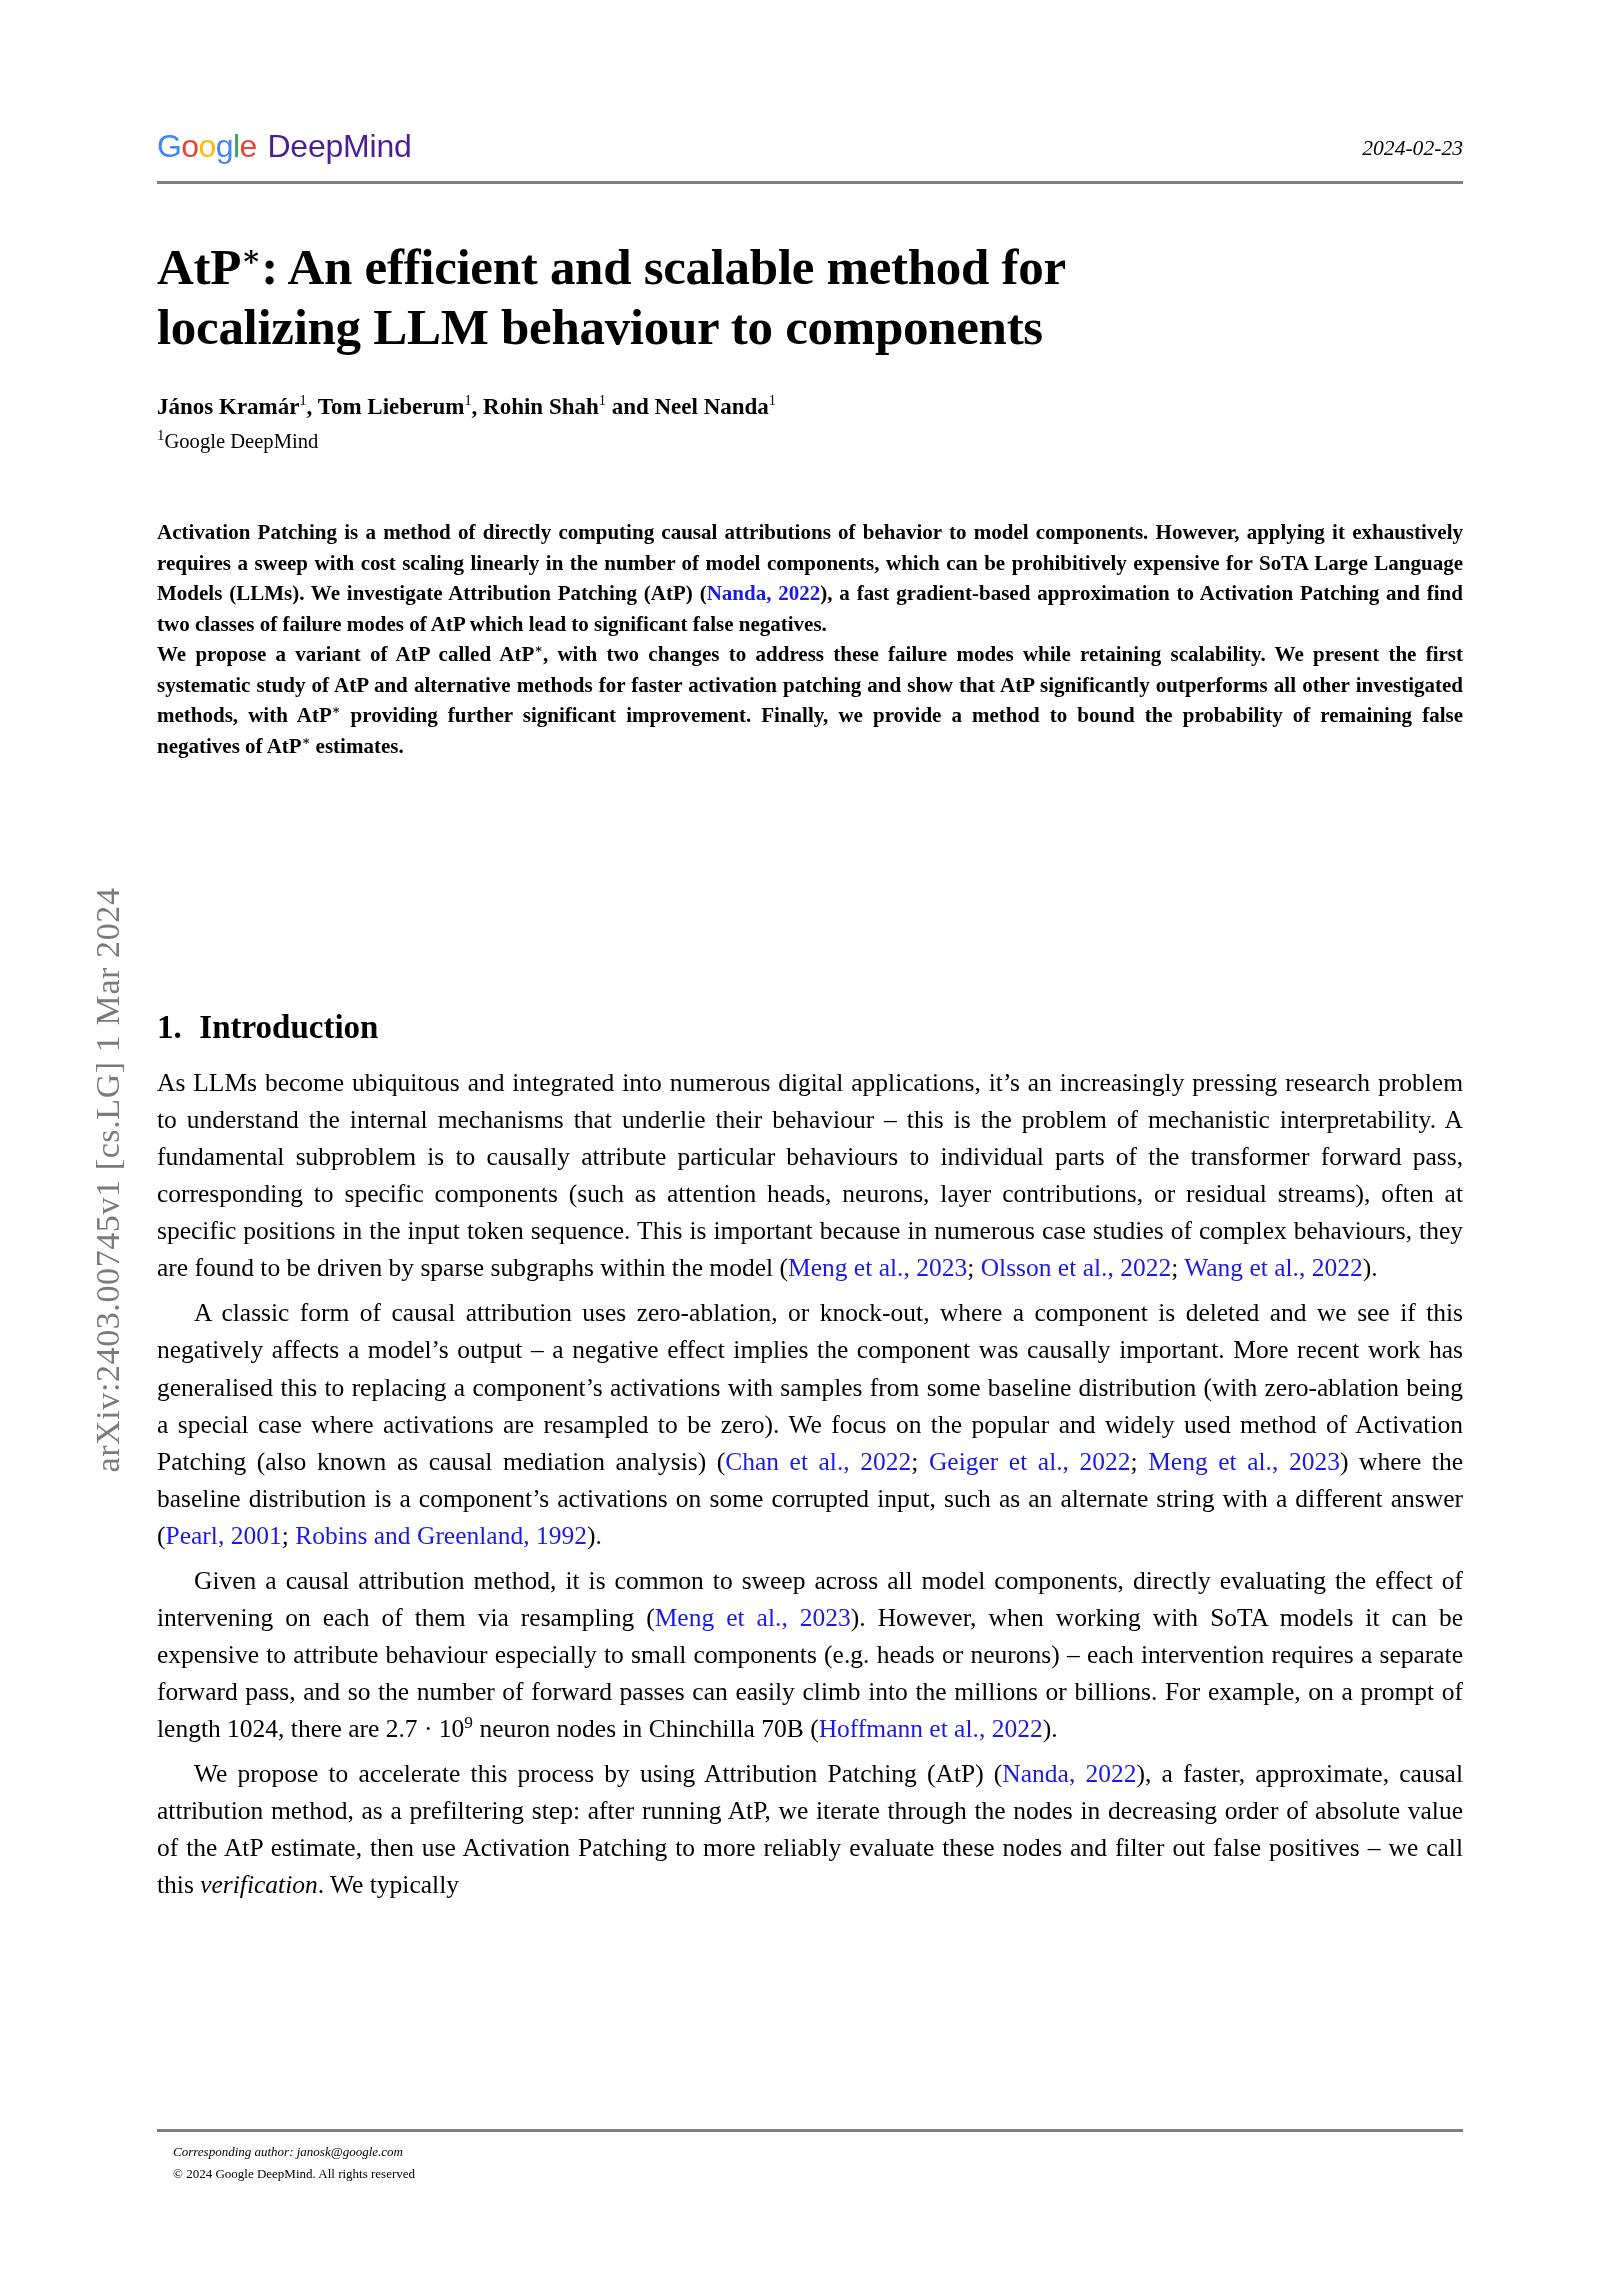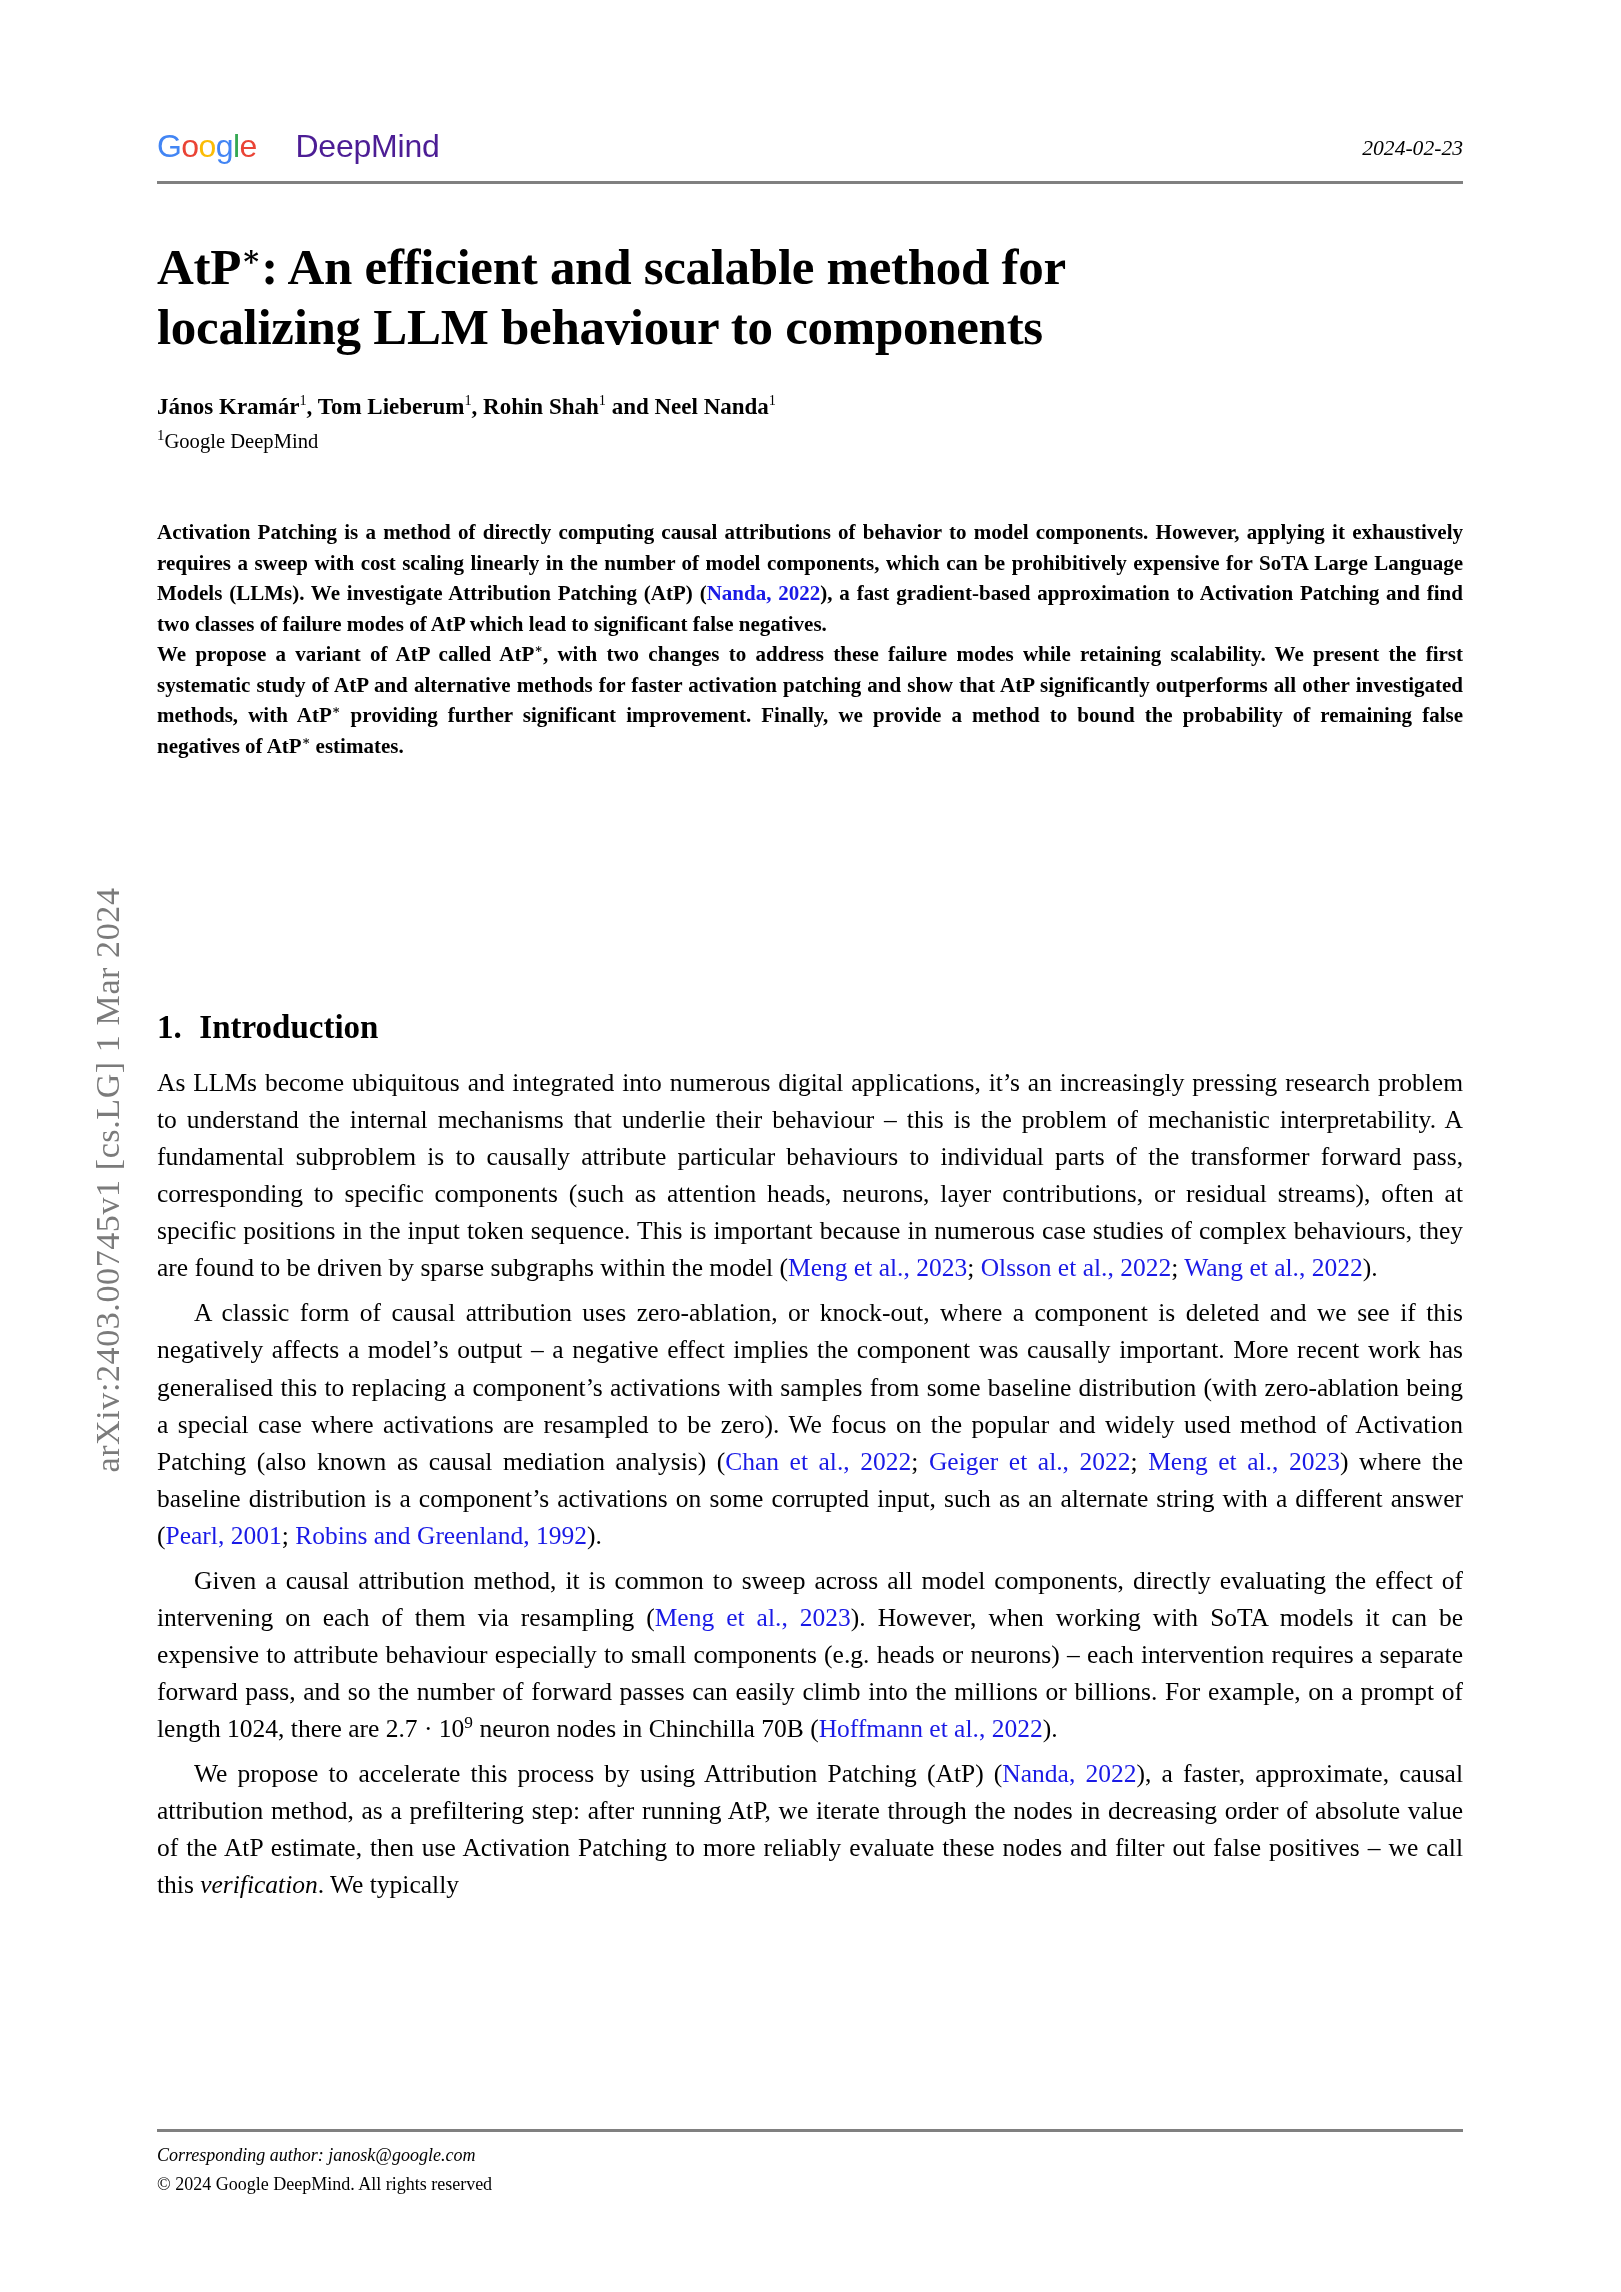--- a/index.html
+++ b/index.html
@@ -57,21 +57,20 @@
     height: 55px;
   }
   #logo-block {
     position: absolute;
     left: 0;
     top: 0;
     height: 33px;
     display: flex;
     align-items: baseline;
     font-family: "Liberation Sans", "DejaVu Sans", sans-serif;
-    gap: 28px;
   }
   #google-wordmark {
     font-size: 32px;
     font-weight: 400;
     letter-spacing: -0.6px;
     line-height: 33px;
   }
   #google-wordmark span { display: inline; }
   #deepmind-wordmark {
     font-size: 32px;
@@ -186,24 +185,24 @@
   #footer-rule {
     position: absolute;
     left: 0;
     top: 2129px;
     width: 1306px;
     height: 2.9px;
     background: #808080;
   }
   #footer {
     position: absolute;
-    left: 0;
+    left: 16px;
     top: 2142px;
     width: 1306px;
-    font-size: 18px;
+    font-size: 13px;
     line-height: 1.5;
   }
   #footer .corr { font-style: italic; }
   #footer .copy { margin-top: 2px; }
 </style>
 </head>
 <body>
 
 <div id="arxiv-stamp">
   <div class="stamp-text">arXiv:2403.00745v1  [cs.LG]  1 Mar 2024</div>

